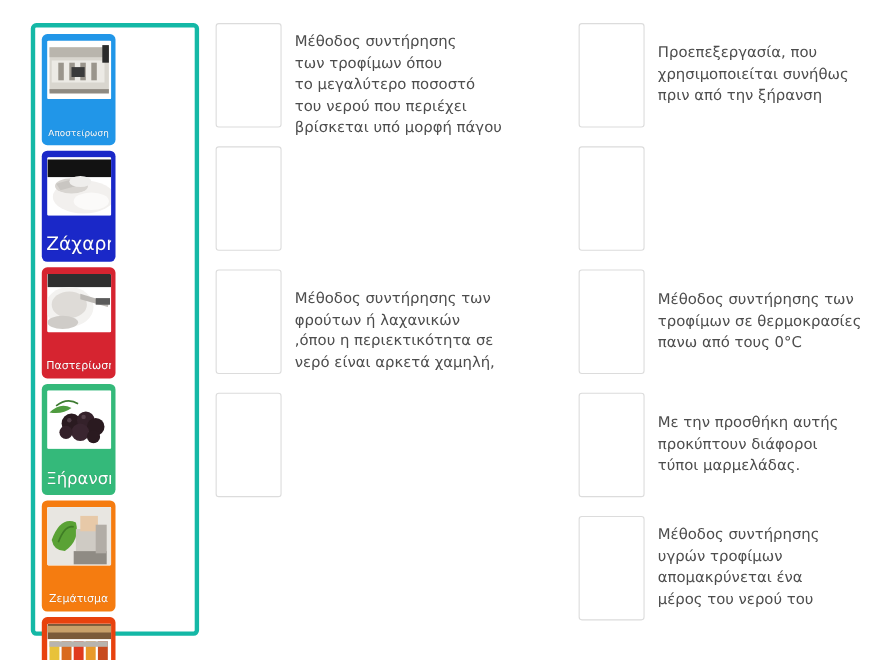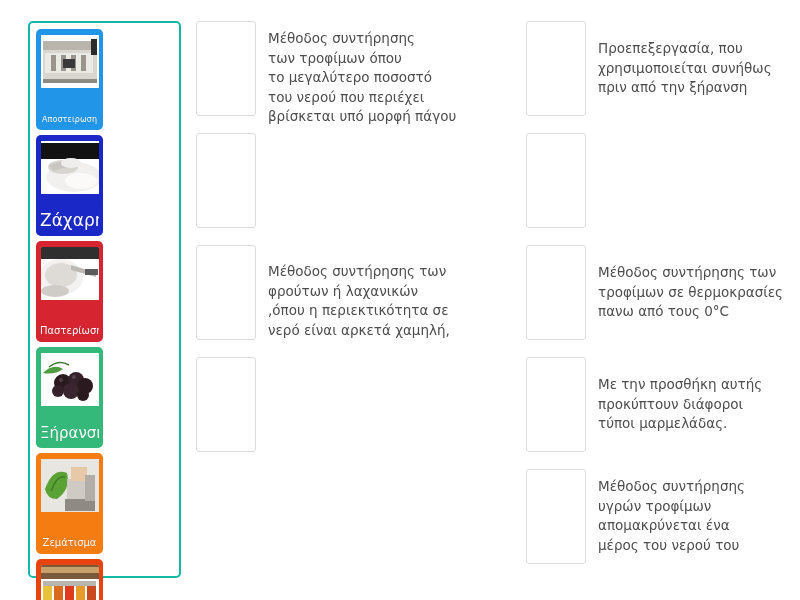--- a/index.html
+++ b/index.html
@@ -15,21 +15,21 @@
     width: 800px; height: 600px;
     background: #ffffff;
   }
 
   
   #tile-panel {
     position: absolute;
     left: 28px; top: 21px;
     width: 153px; height: 557px;
     background: #ffffff;
-    border: 2px solid #14b8a6;
+    border: 4px solid #14b8a6;
     border-radius: 5px;
     padding: 6px;
     display: flex;
     flex-wrap: wrap;
     align-content: flex-start;
     gap: 5px 5px;
   }
   .tile {
     position: relative;
     width: 67px;

